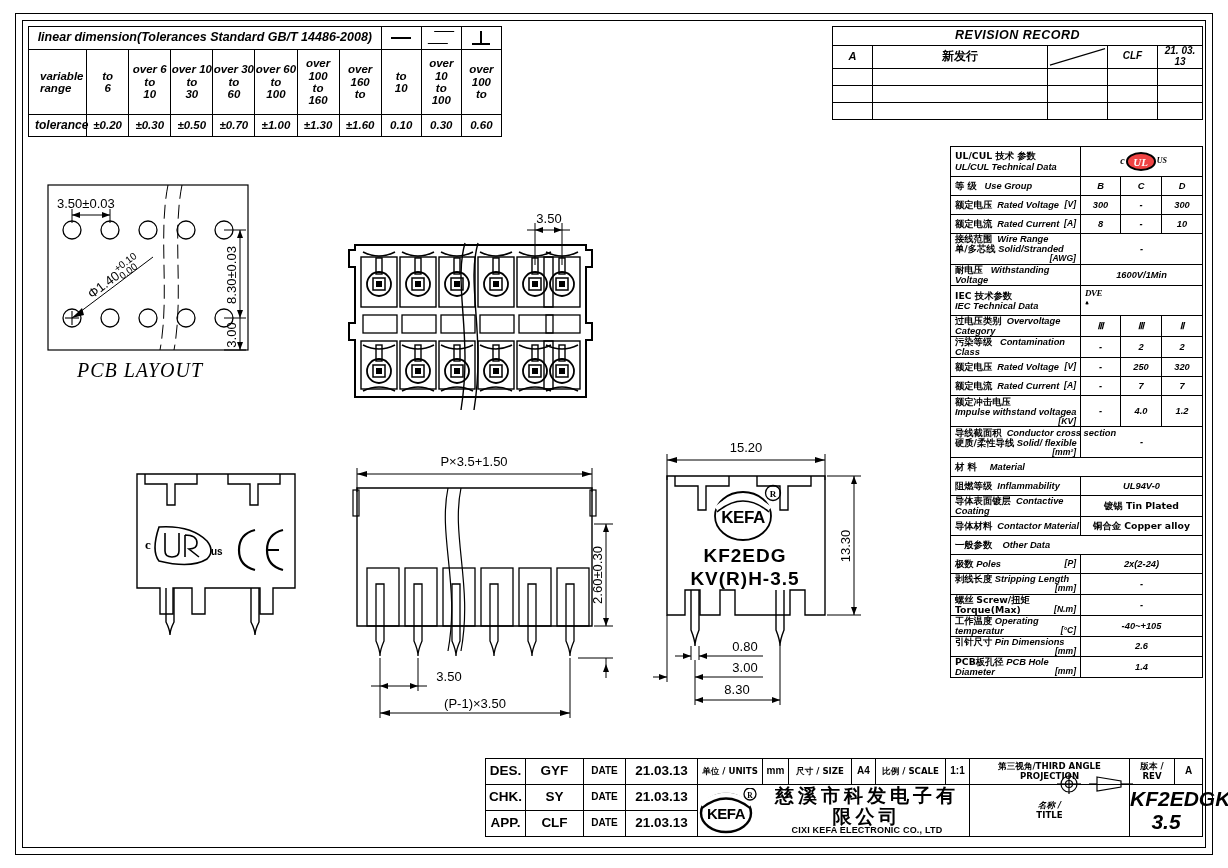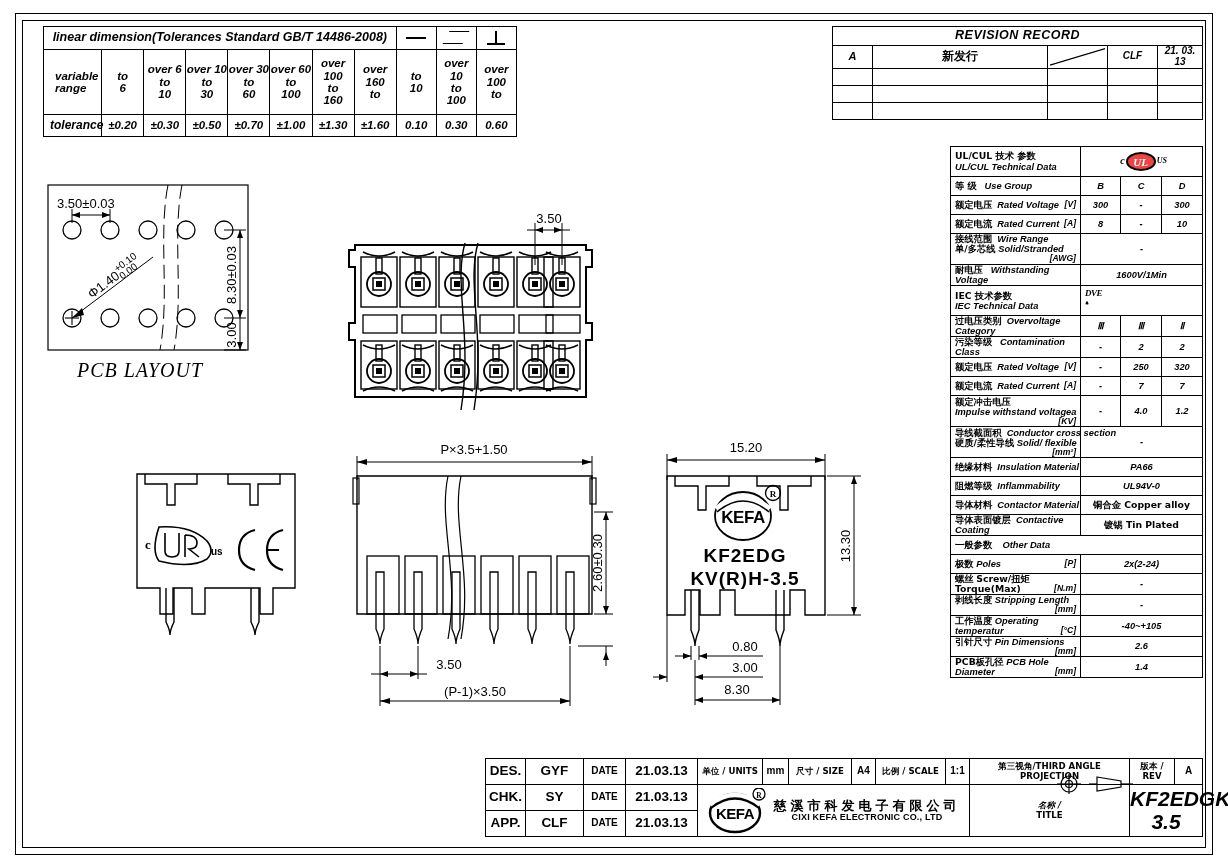--- a/index.html
+++ b/index.html
@@ -22,21 +22,21 @@
   }
 
   
   .tbl { position:absolute; border-collapse:collapse; table-layout:fixed; }
   .tbl td, .tbl th {
     border:1px solid #000; text-align:center; vertical-align:middle;
     padding:0; font-weight:700; color:#000; line-height:1.08;
   }
 
   
-  #tol-table { left:43px; top:26px; width:474px; }
+  #tol-table { left:28px; top:26px; width:474px; }
   #tol-table td { height:22px; font-size:11.5px; font-style:italic; }
   #tol-table .hdr-row td { height:23px; font-size:12.5px; }
   #tol-table .rng-row td { height:65px; font-size:11.5px; }
   .multi { display:block; text-align:left; padding-left:5px; }
   .multi-c { display:block; }
   #tol-table .lbl { font-size:12px; text-align:left; padding-left:6px; }
 
   .sym-line  { display:inline-block; width:20px; height:2px; background:#000; vertical-align:middle; }
   .sym-para  { display:inline-block; width:20px; height:13px; position:relative; vertical-align:middle; }
   .sym-para:before {
@@ -103,21 +103,21 @@
     letter-spacing:-.5px;
   }
 
   
   #title-block { left:485px; top:758px; width:717px; }
   #title-block td { height:26px; font-size:13.5px; }
   #title-block .sm { font-size:10px; }
   #title-block .xs { font-size:8.6px;margin-left:28px; }
   #title-block .cjk { font-family:"DejaVu Sans", sans-serif; }
   #title-block .part { font-size:21px; font-style:italic; letter-spacing:0px; }
-  #title-block .co-cn { font-family:"DejaVu Sans", sans-serif; font-size:13px; letter-spacing:4px; }
+  #title-block .co-cn { font-family:"DejaVu Sans", sans-serif; font-size:19px; letter-spacing:4px; }
   #title-block .co-en { font-size:9px; letter-spacing:.2px; }
 
   .kefa-logo {
     width:60px; height:46px; position:relative; display:inline-block;
     vertical-align:middle;
   }
 
   
   .draw { position:absolute; }
   .draw svg { display:block; overflow:visible; }
@@ -395,64 +395,63 @@
 
     <tr class="two">
       <td>
         <span class="sp-l1"><span class="cjk">导线截面积</span>&nbsp;&nbsp;<span class="en">Conductor cross section</span></span>
         <span class="sp-l2"><span class="cjk">硬质/柔性导线</span>&nbsp;<span class="en">Solid/ flexible</span><span class="unit">[mm²]</span></span>
       </td>
       <td class="v" colspan="3">-</td>
     </tr>
 
     <tr>
-      <td>
-        <span class="cjk">绝缘材料</span>&nbsp;&nbsp;<span class="en">Insulation Material</span>
-      </td>
-      <td class="v" colspan="3">PA66</td>
+      <td colspan="4">
+        <span class="cjk">材 料</span>&nbsp;&nbsp;&nbsp;&nbsp;&nbsp;<span class="en">Material</span>
+      </td>
     </tr>
     <tr>
       <td>
         <span class="cjk">阻燃等级</span>&nbsp;&nbsp;<span class="en">Inflammability</span>
       </td>
       <td class="v" colspan="3">UL94V-0</td>
     </tr>
     <tr>
       <td>
+        <span class="cjk">导体表面镀层</span>&nbsp;&nbsp;<span class="en">Contactive Coating</span>
+      </td>
+      <td class="v cjk" colspan="3">镀锡 Tin Plated</td>
+    </tr>
+    <tr>
+      <td>
         <span class="cjk">导体材料</span>&nbsp;&nbsp;<span class="en">Contactor Material</span>
       </td>
       <td class="v cjk" colspan="3">铜合金 Copper alloy</td>
-    </tr>
-    <tr>
-      <td>
-        <span class="cjk">导体表面镀层</span>&nbsp;&nbsp;<span class="en">Contactive Coating</span>
-      </td>
-      <td class="v cjk" colspan="3">镀锡 Tin Plated</td>
     </tr>
 
     <tr>
       <td colspan="4">
         <span class="cjk">一般参数</span>&nbsp;&nbsp;&nbsp;&nbsp;<span class="en">Other Data</span>
       </td>
     </tr>
     <tr>
       <td>
         <span class="cjk">极数</span>&nbsp;<span class="en">Poles</span><span class="unit">[P]</span>
       </td>
       <td class="v" colspan="3">2x(2-24)</td>
     </tr>
     <tr>
       <td>
+        <span class="cjk">剥线长度</span>&nbsp;<span class="en">Stripping Length</span><span class="unit">[mm]</span>
+      </td>
+      <td class="v" colspan="3">-</td>
+    </tr>
+    <tr>
+      <td>
         <span class="cjk">螺丝</span>&nbsp;<span class="en cjk">Screw/扭矩  Torque(Max)</span><span class="unit">[N.m]</span>
-      </td>
-      <td class="v" colspan="3">-</td>
-    </tr>
-    <tr>
-      <td>
-        <span class="cjk">剥线长度</span>&nbsp;<span class="en">Stripping Length</span><span class="unit">[mm]</span>
       </td>
       <td class="v" colspan="3">-</td>
     </tr>
     <tr>
       <td>
         <span class="cjk">工作温度</span>&nbsp;<span class="en">Operating temperatur</span><span class="unit">[°C]</span>
       </td>
       <td class="v" colspan="3">-40~+105</td>
     </tr>
     <tr>
@@ -689,21 +688,21 @@
         <text x="66" y="28" style="font-family:'Liberation Sans',sans-serif;font-size:10px;font-weight:700;fill:#000;">us</text>
       </g>
 
       <g fill="none" stroke="#000" stroke-width="2.2">
         <path d="M140 58 Q124 62 124 78 Q124 94 140 98"></path>
         <path d="M168 58 Q152 62 152 78 Q152 94 168 98 M152 78 L164 78"></path>
       </g>
     </svg>
   </div>
 
-  <div class="draw" style="left:335px; top:434px;">
+  <div class="draw" style="left:335px; top:446px;">
     <svg width="300" height="285" viewBox="0 0 300 285">
 
       <path d="M22 42 L257 42 L257 180 L22 180 Z" fill="none" stroke="#000" stroke-width="1.4"></path>
 
       <g fill="none" stroke="#000" stroke-width="1.2">
         <rect x="18" y="44" width="6" height="26"></rect>
         <rect x="255" y="44" width="6" height="26"></rect>
       </g>
 
       <g fill="none" stroke="#000" stroke-width="1.3">

